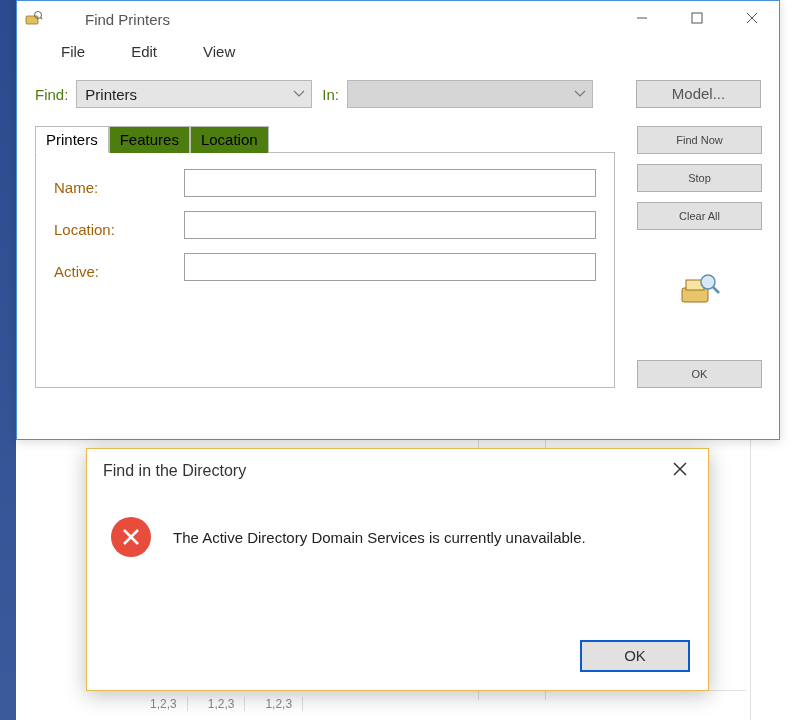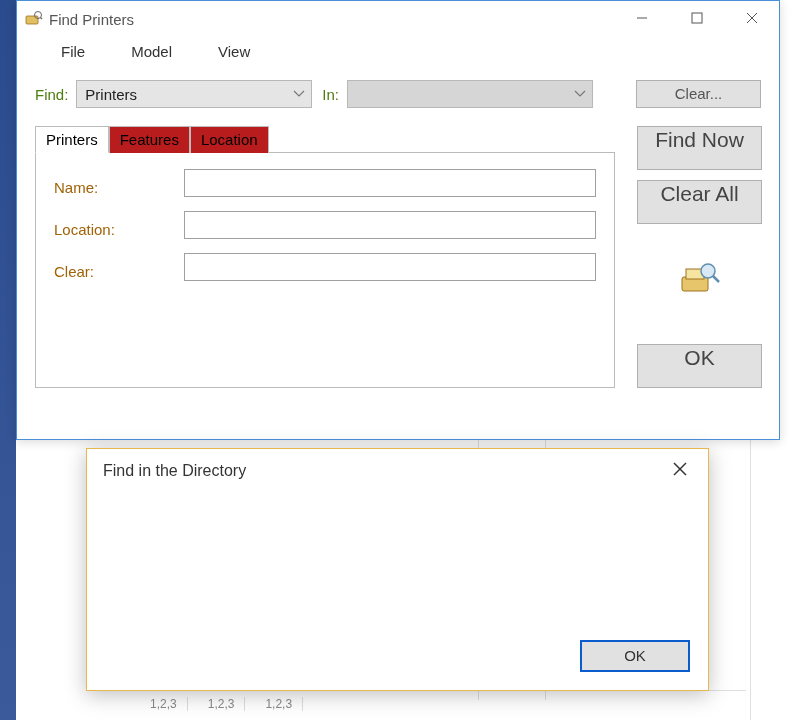--- a/index.html
+++ b/index.html
@@ -43,20 +43,21 @@
       box-shadow: 0 2px 10px rgba(0,0,0,0.15);
     }
     .titlebar {
       position: relative;
       height: 36px;
       display: flex;
       align-items: center;
       padding: 0 8px;
       font-size: 15px;
       color: #555;
+      gap: 36px;
     }
     .titlebar .ticon {
       width: 18px; height: 18px; margin-right: 6px;
       position: relative;
     }
     .win-controls {
       position: absolute;
       right: 0;
       top: 0;
       display: flex;
@@ -126,21 +127,21 @@
     }
     .tabshell { flex: 0 0 580px; }
     .tabs {
       display: flex;
       font-size: 15px;
     }
     .tab {
       padding: 4px 10px;
       border: 1px solid #bbb;
       border-bottom: none;
-      background: #b91c1c;
+      background: #4d7c0f;
       cursor: default;
     }
     .tab.active {
       background: #fff;
       border-bottom: 1px solid #fff;
       position: relative;
       z-index: 2;
     }
     .tabbody {
       border: 1px solid #bbb;
@@ -157,24 +158,24 @@
       padding: 0 6px;
       font-size: 14px;
     }
     .rightcol {
       flex: 0 0 125px;
       display: flex;
       flex-direction: column;
       gap: 10px;
     }
     .actbtn {
-      height: 44px;
+      height: 28px;
       border: 1px solid #b0b0b0;
       background: #e1e1e1;
-      font-size: 21px;
+      font-size: 11px;
       color: #444;
       text-align: center;
       line-height: 26px;
     }
     .spacer { flex: 1; display: flex; align-items: center; justify-content: center; }
     .okbtn { margin-top: 10px; }
 
     
     .dialog {
       position: absolute;
@@ -277,21 +278,21 @@
         <svg width="12" height="12">
             <line x1="1" y1="1" x2="11" y2="11" stroke="#555" stroke-width="1"></line>
             <line x1="11" y1="1" x2="1" y2="11" stroke="#555" stroke-width="1"></line>
           </svg>
       </div>
     </div>
   </div>
 
   <div class="menubar">
     <span>File</span>
-    <span>Model</span>
+    <span>Edit</span>
     <span>View</span>
   </div>
 
   <div class="content">
     <div class="toprow">
       <label>Find:</label>
       <div class="dropdown find-dd">
         <span>Printers</span>
         <span class="chev">
           <svg width="12" height="8">
@@ -301,48 +302,49 @@
       </div>
       <label class="in-lbl">In:</label>
       <div class="dropdown in-dd">
         <span></span>
         <span class="chev">
           <svg width="12" height="8">
               <polyline points="1,1 6,6 11,1" fill="none" stroke="#777" stroke-width="1.2"></polyline>
             </svg>
         </span>
       </div>
-      <div class="browse-btn">Clear...</div>
+      <div class="browse-btn">Model...</div>
     </div>
 
     <div class="mainpanel">
       <div class="tabshell">
         <div class="tabs">
           <div class="tab active">Printers</div>
           <div class="tab">Features</div>
           <div class="tab">Location</div>
         </div>
         <div class="tabbody">
           <div class="field">
             <label>Name:</label>
             <input type="text" value="" style="">
           </div>
           <div class="field">
             <label>Location:</label>
             <input type="text" value="" style="">
           </div>
           <div class="field">
-            <label>Clear:</label>
+            <label>Active:</label>
             <input type="text" value="" style="">
           </div>
         </div>
       </div>
 
       <div class="rightcol">
         <div class="actbtn">Find Now</div>
+        <div class="actbtn">Stop</div>
         <div class="actbtn">Clear All</div>
         <div class="spacer">
           <span>
             <svg width="44" height="40" viewBox="0 0 44 40">
               <rect x="4" y="18" width="26" height="14" rx="2" fill="#e6c56b" stroke="#a07020"></rect>
               <rect x="8" y="10" width="18" height="10" fill="#f5e5a0" stroke="#a07020"></rect>
               <circle cx="30" cy="12" r="7" fill="#d8e8f5" stroke="#6090b0" stroke-width="1.5"></circle>
               <line x1="35" y1="17" x2="41" y2="23" stroke="#6090b0" stroke-width="2.5"></line>
             </svg>
           </span>
@@ -356,16 +358,25 @@
 <div class="dialog">
   <div class="dlg-title">
     <span>Find in the Directory</span>
     <span class="dlg-close">
       <svg width="16" height="16">
           <line x1="2" y1="2" x2="14" y2="14" stroke="#333" stroke-width="1.5"></line>
           <line x1="14" y1="2" x2="2" y2="14" stroke="#333" stroke-width="1.5"></line>
         </svg>
     </span>
   </div>
+  <div class="dlg-body">
+    <div class="errcircle">
+      <svg width="20" height="20">
+          <line x1="3" y1="3" x2="17" y2="17" stroke="#fff" stroke-width="2.5"></line>
+          <line x1="17" y1="3" x2="3" y2="17" stroke="#fff" stroke-width="2.5"></line>
+        </svg>
+    </div>
+    <div class="dlg-msg">The Active Directory Domain Services is currently unavailable.</div>
+  </div>
   <div class="dlg-footer">
     <div class="dlg-ok">OK</div>
   </div>
 </div>
 
 </body></html>

